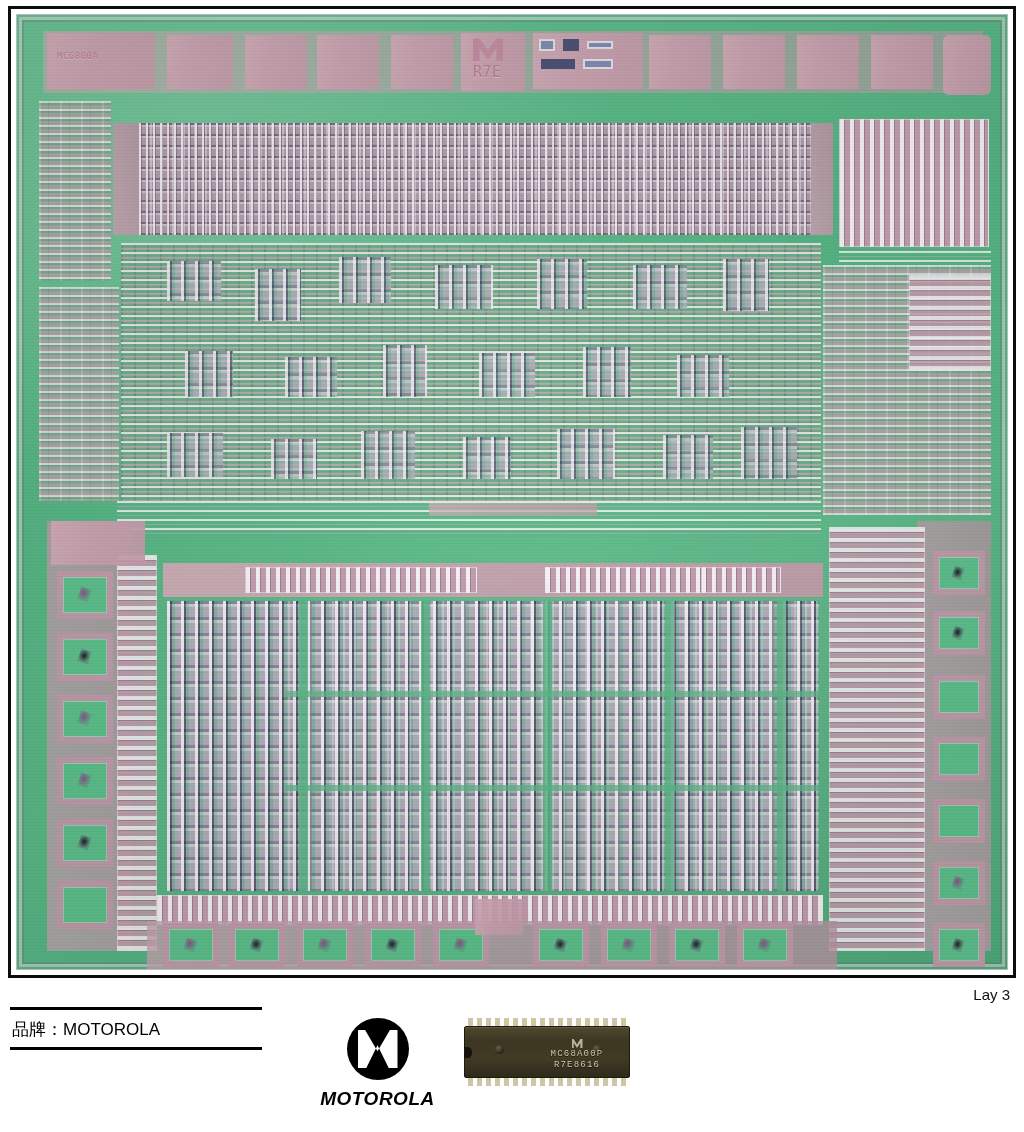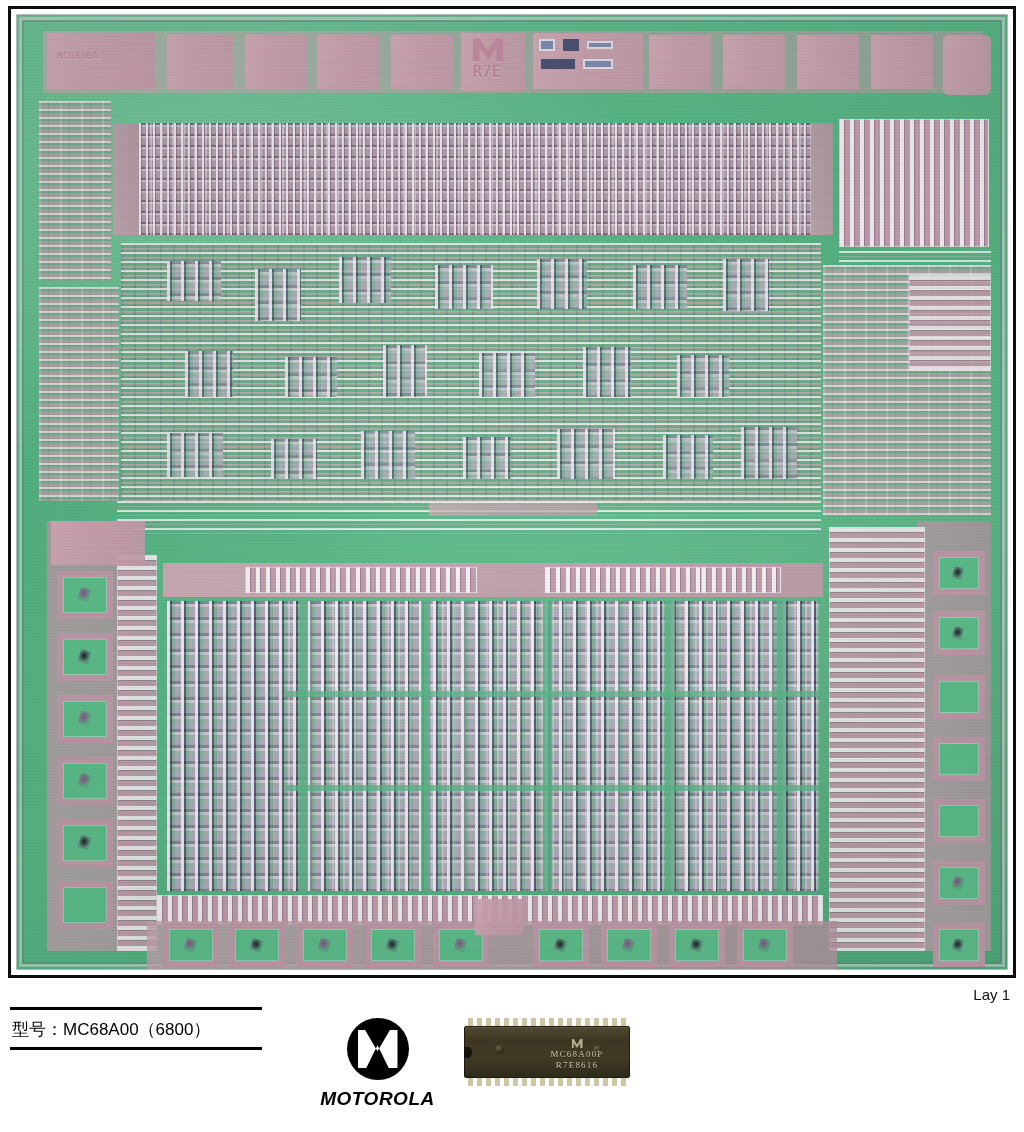--- a/index.html
+++ b/index.html
@@ -325,21 +325,21 @@
     position: absolute;
     width: 9px; height: 9px;
     border-radius: 50%;
     background: radial-gradient(circle at 35% 30%, #6a6144, #241f13 75%);
   }
   #dip-text {
     position: absolute;
     left: 16px; right: 0;
     top: 12px;
     text-align: center;
-    font-family: Liberation Serif, serif;
+    font-family: Liberation Mono, monospace;
     font-size: 9px;
     line-height: 11px;
     color: #cfc7ad;
     letter-spacing: 1.2px;
     text-shadow: 0 1px 0 rgba(0,0,0,.6);
     padding-left: 44px;
   }
   #dip-logo {
     display: block;
     margin: 0 auto 1px;
@@ -478,27 +478,27 @@
     <div class="blk pad pad-dark" style="left:652px; top:908px; width:56px; height:44px;"></div>
     <div class="blk pad" style="left:720px; top:908px; width:56px; height:44px;"></div>
     <div class="blk pad pad-dark" style="left:916px; top:908px; width:52px; height:44px;"></div>
 
     <div class="blk diff" style="left:458px; top:884px; width:48px; height:36px;"></div>
 
     <div class="photo-wash"></div>
   </div>
 </div>
 
-<div id="lay-label">Lay 1</div>
+<div id="lay-label">Lay 3</div>
 
 <div id="spec-block">
   <div class="rule"></div>
   <div class="rows">
     <div class="spec-row">
-      <span class="k">型号：</span><span class="v">MC68A00（6800）</span>
+      <span class="k">品牌：</span><span class="v">MOTOROLA</span>
     </div>
   </div>
   <div class="rule"></div>
 </div>
 
 <div id="brand-lockup">
   <div id="brand-mark">
     <div class="bat"></div>
   </div>
   <div id="brand-word">MOTOROLA</div>

